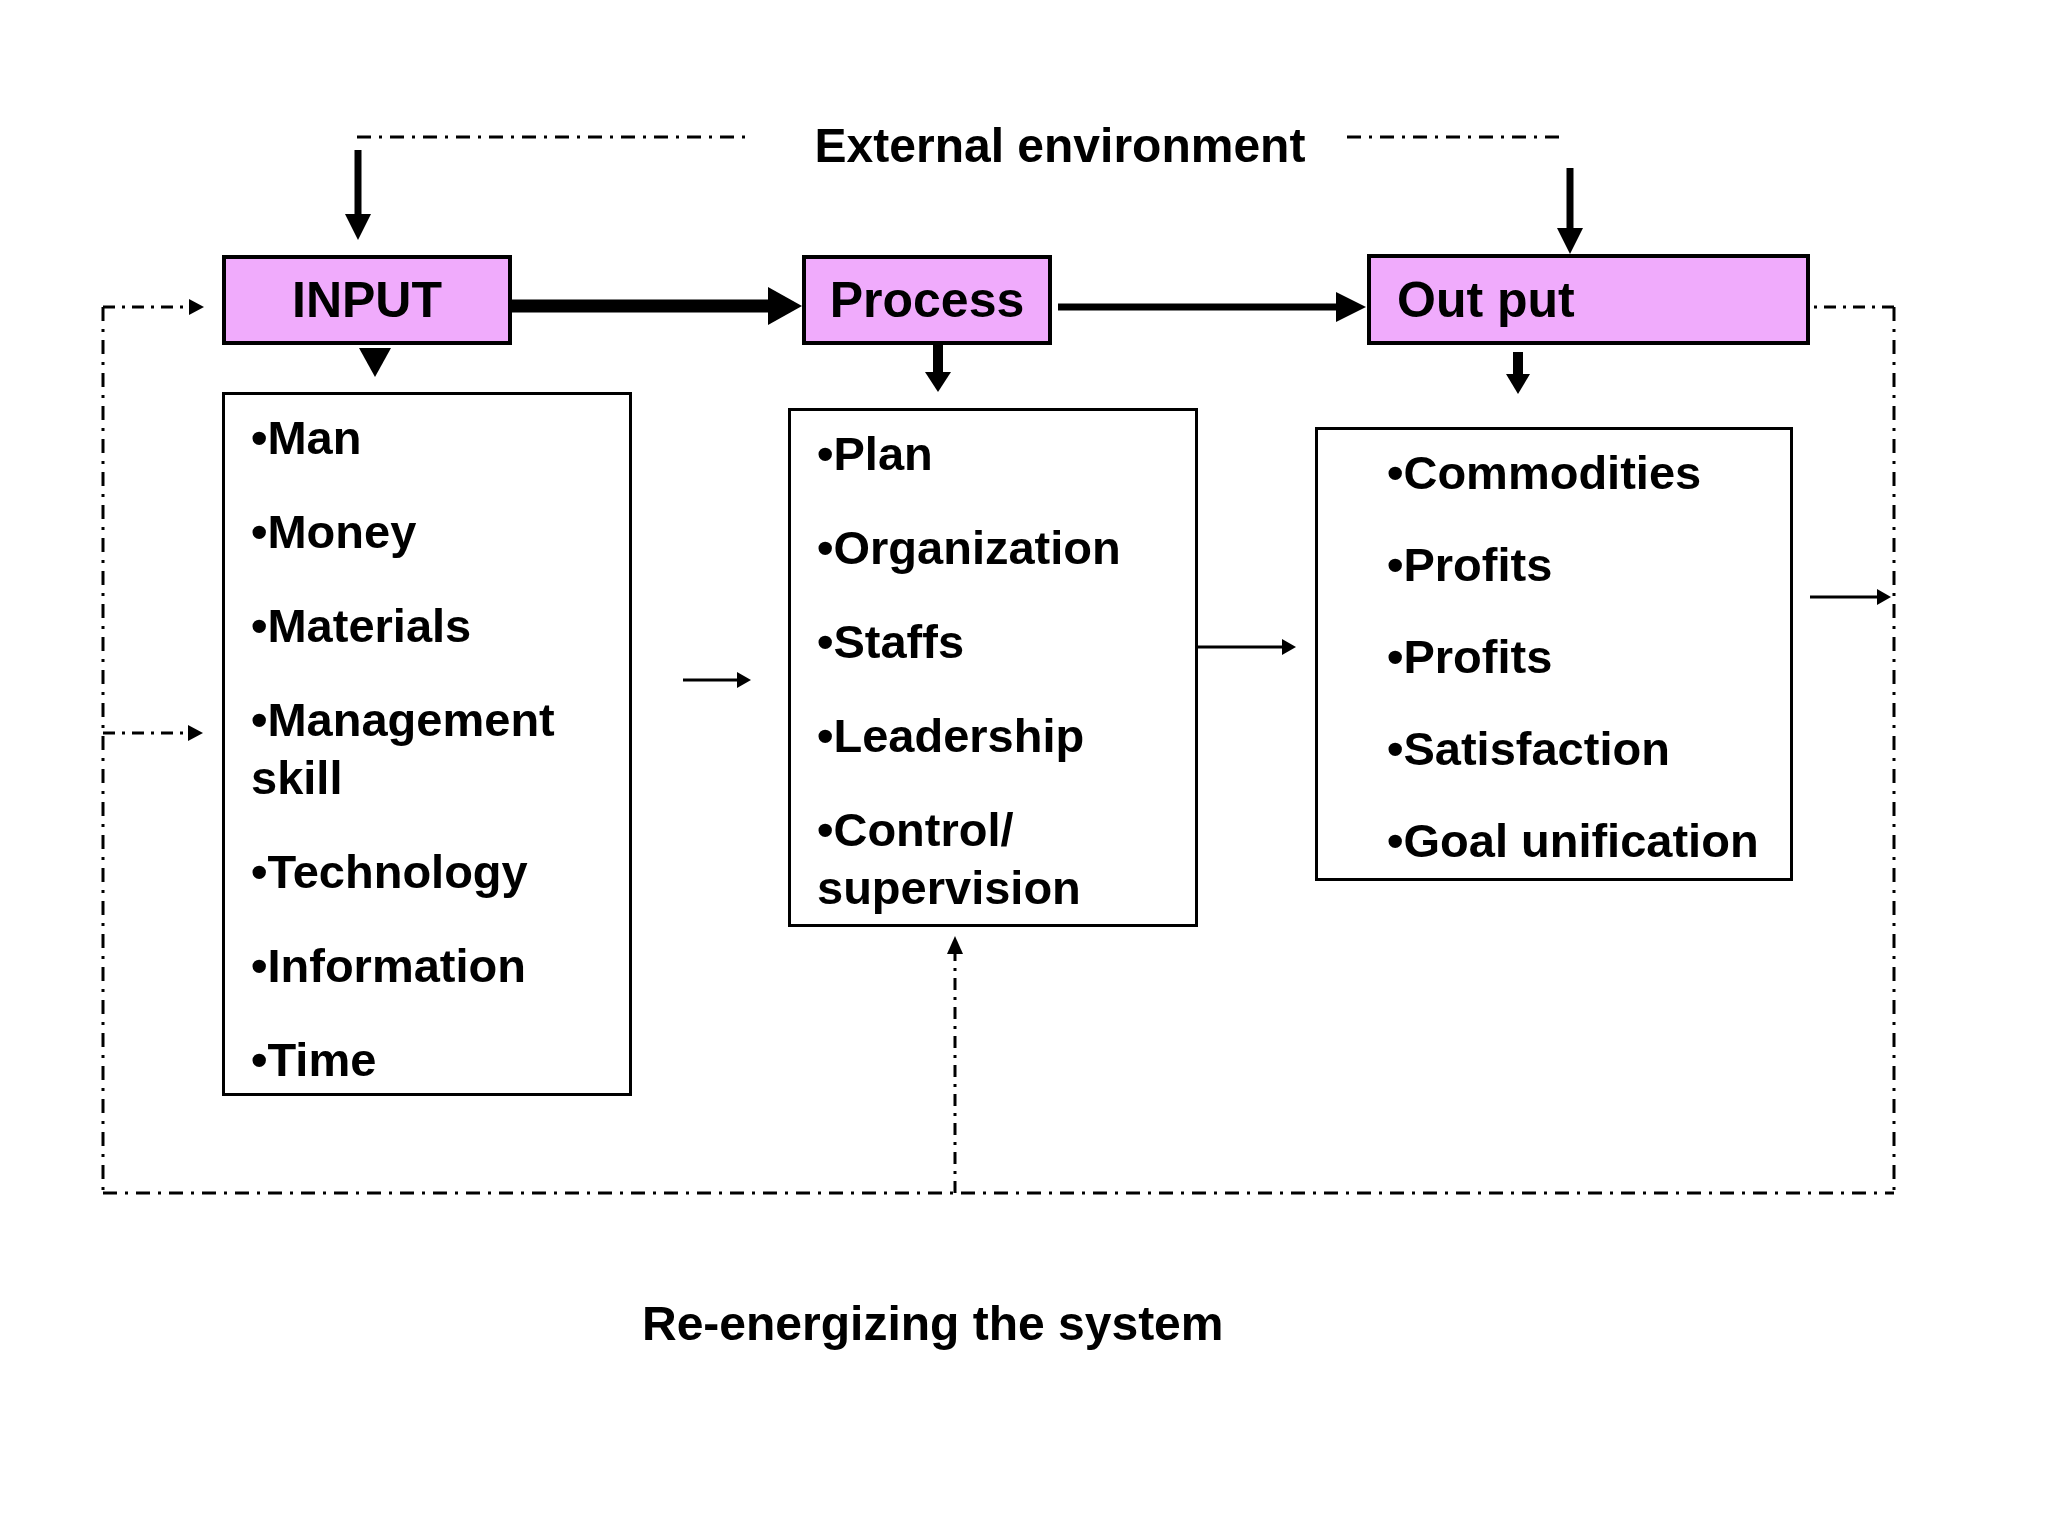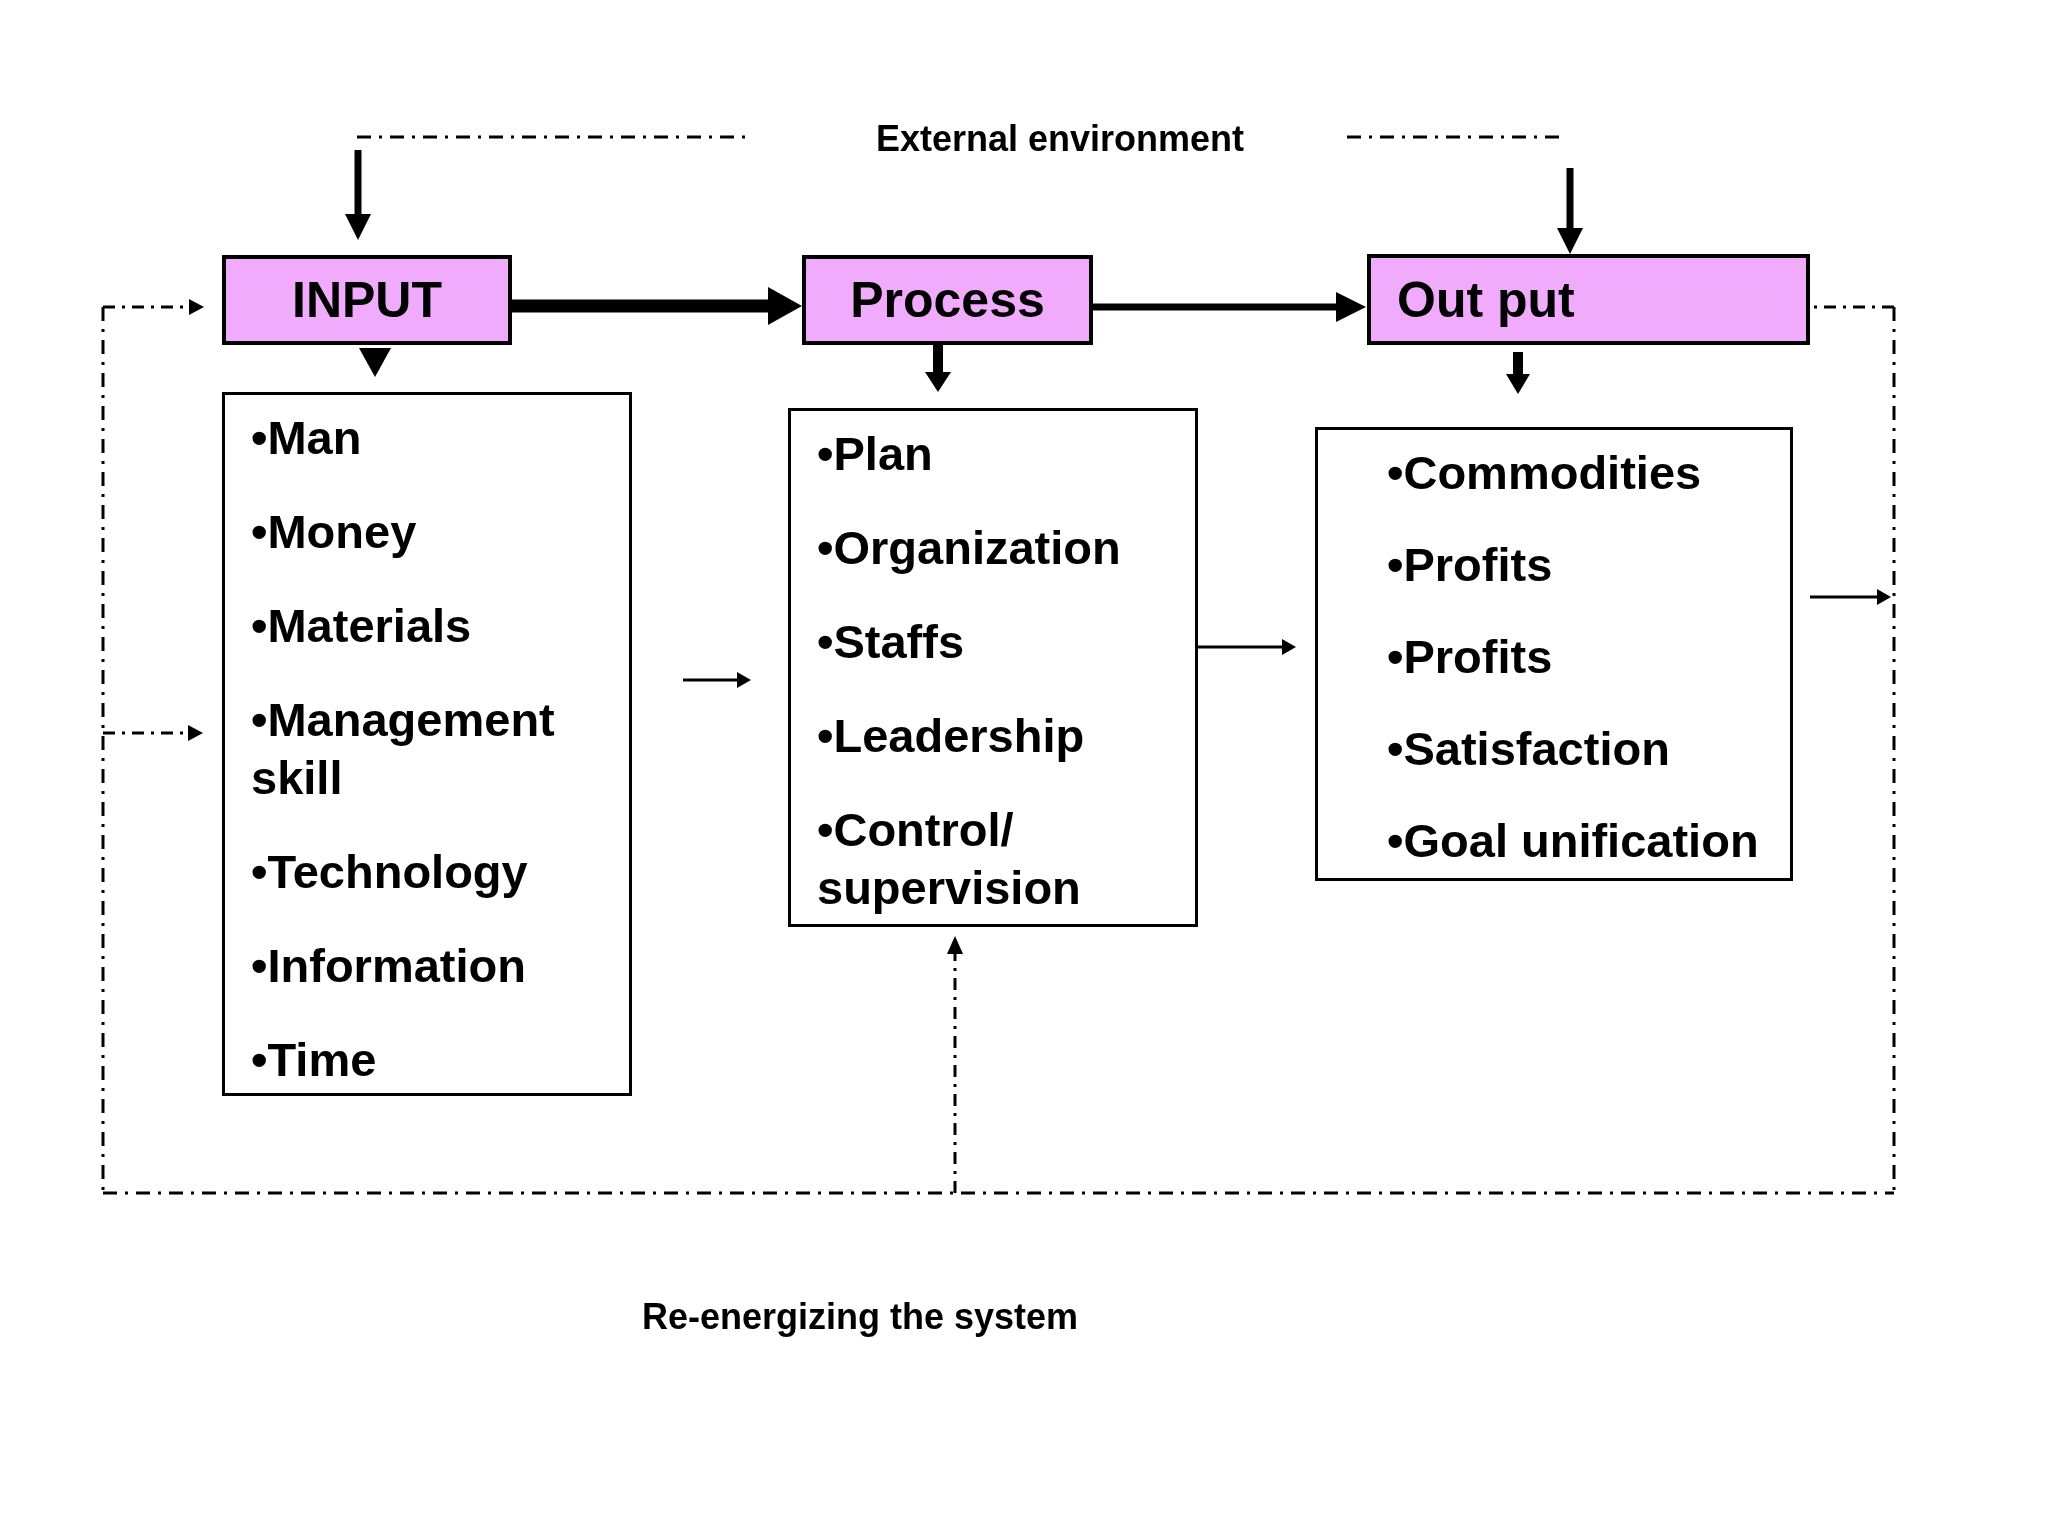--- a/index.html
+++ b/index.html
@@ -1,19 +1,19 @@
 <!DOCTYPE html>
 <html><head>
 <meta charset="utf-8">
 <style>
   html,body{margin:0;padding:0;background:#ffffff;}
   body{width:2048px;height:1536px;position:relative;font-family:"Liberation Sans",sans-serif;}
   .canvas{position:absolute;left:0;top:0;width:2048px;height:1536px;background:#ffffff;overflow:hidden;}
   svg.lines{position:absolute;left:0;top:0;width:2048px;height:1536px;}
-  .big-label{position:absolute;font-size:36px;font-weight:bold;color:#000;white-space:nowrap;}
+  .big-label{position:absolute;font-size:48px;font-weight:bold;color:#000;white-space:nowrap;}
   .title-box{position:absolute;box-sizing:border-box;border:4px solid #000;background:#f0abfc;
              display:flex;align-items:center;justify-content:center;
              font-size:50px;font-weight:bold;color:#000;}
   .title-box.left-align{justify-content:flex-start;padding-left:26px;}
   .list-box{position:absolute;box-sizing:border-box;border:3px solid #000;background:#fff;
             padding:14px 6px 0 26px;}
   .list-item{font-size:47px;font-weight:bold;color:#000;line-height:58px;margin-bottom:36px;}
   .list-box.tight .list-item{margin-bottom:34px;margin-left:43px;}
 </style>
 </head>
@@ -99,21 +99,21 @@
       <line x1="955" y1="1193" x2="955" y2="952" stroke="#000" stroke-width="3" stroke-dasharray="12 7 3 7"></line>
       <polygon points="947,954 963,954 955,936" fill="#000"></polygon>
     </g>
   </svg>
 
   <div class="big-label" style="left:790px;top:118px;width:540px;text-align:center;">External environment</div>
 
   <div class="title-box" style="left:222px;top:255px;width:290px;height:90px;">
     <span>INPUT</span>
   </div>
-  <div class="title-box" style="left:802px;top:255px;width:291px;height:90px;">
+  <div class="title-box" style="left:802px;top:255px;width:250px;height:90px;">
     <span>Process</span>
   </div>
   <div class="title-box left-align" style="left:1367px;top:254px;width:443px;height:91px;">
     <span>Out put</span>
   </div>
 
   <div class="list-box" style="left:222px;top:392px;width:410px;height:704px;">
     <div class="list-item"><span>•</span><span>Man</span></div>
     <div class="list-item"><span>•</span><span>Money</span></div>
     <div class="list-item"><span>•</span><span>Materials</span></div>

